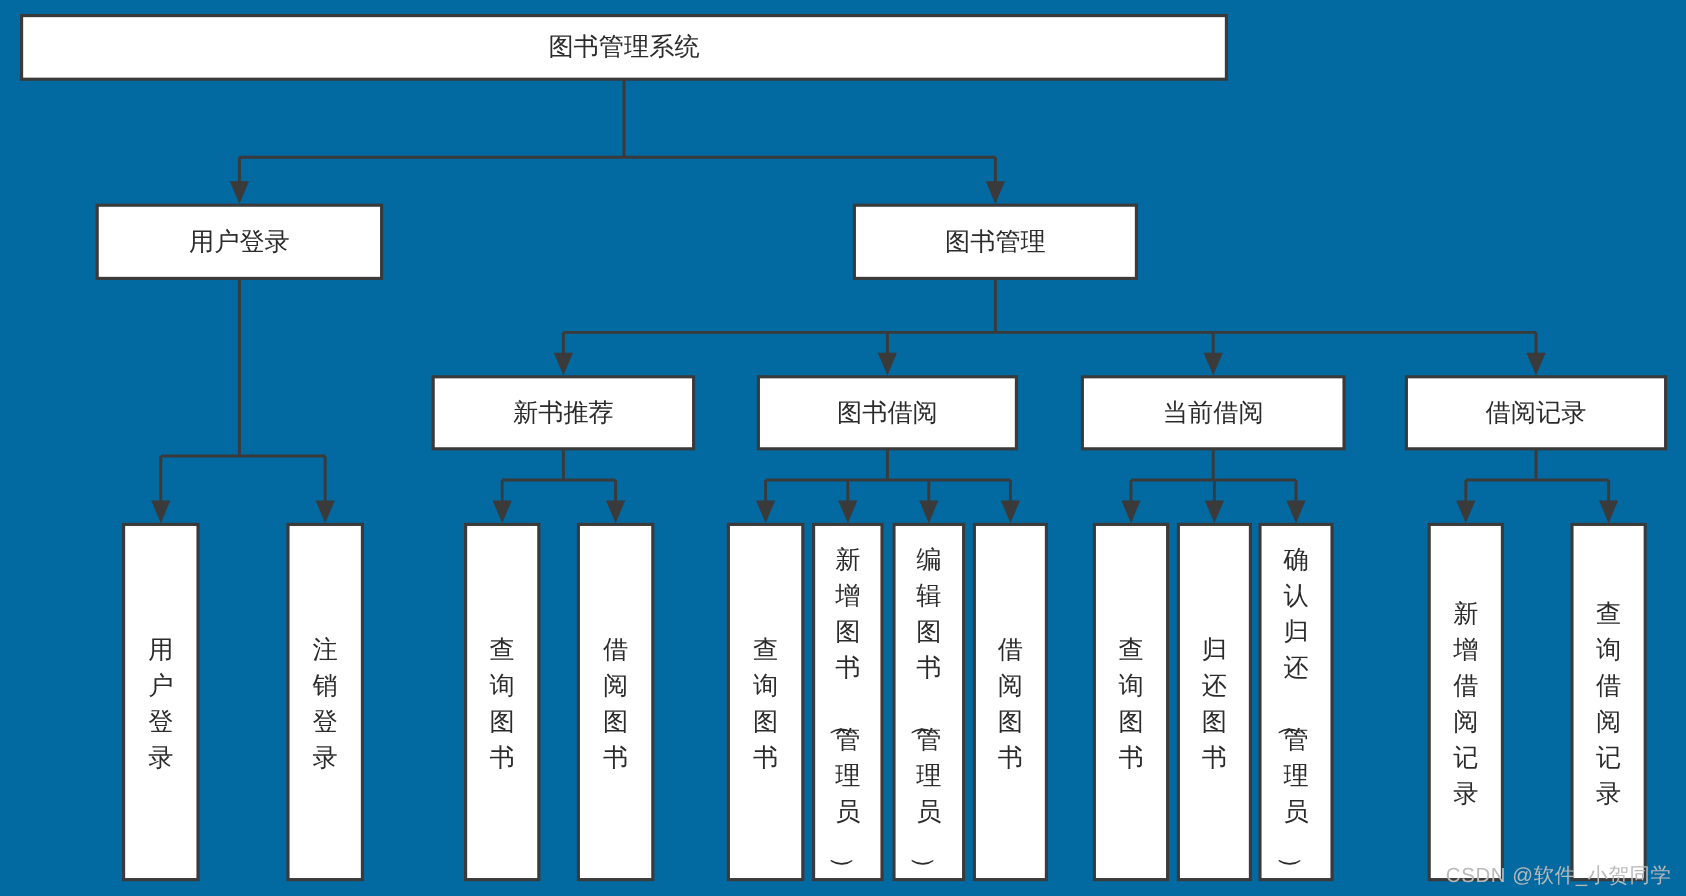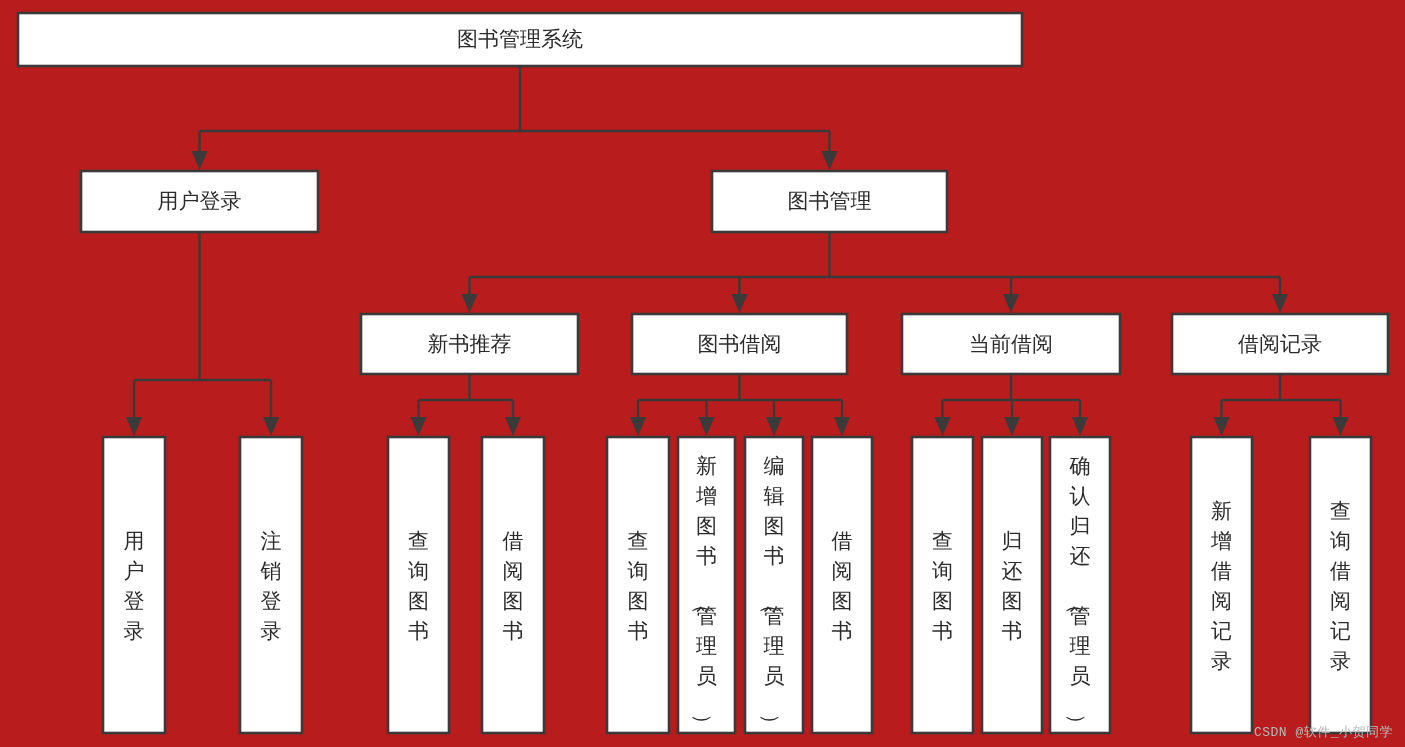--- a/index.html
+++ b/index.html
@@ -8,21 +8,21 @@
     padding: 0;
     background: #ffffff;
   }
   body {
     font-family: "Liberation Sans", "DejaVu Sans", sans-serif;
   }
   #diagram-root {
     position: relative;
     width: 1405px;
     height: 747px;
-    background: #b91c1c;
+    background: #0369a1;
     overflow: hidden;
   }
   svg#tree-svg {
     position: absolute;
     top: 0;
     left: 0;
     width: 1405px;
     height: 747px;
     display: block;
   }
@@ -51,22 +51,22 @@
   .node-label-vertical {
     fill: #2b2b2b;
     font-family: "Liberation Sans", "DejaVu Sans", sans-serif;
     font-size: 21px;
     text-anchor: middle;
   }
   .watermark {
     position: absolute;
     right: 12px;
     bottom: 6px;
-    font-family: Liberation Mono, monospace;
-    font-size: 13px;
+    font-family: Liberation Sans, sans-serif;
+    font-size: 17px;
     color: #b9b9b9;
     letter-spacing: 0.5px;
     user-select: none;
     white-space: nowrap;
   }
 </style>
 </head>
 <body>
 
 <div id="diagram-root">

